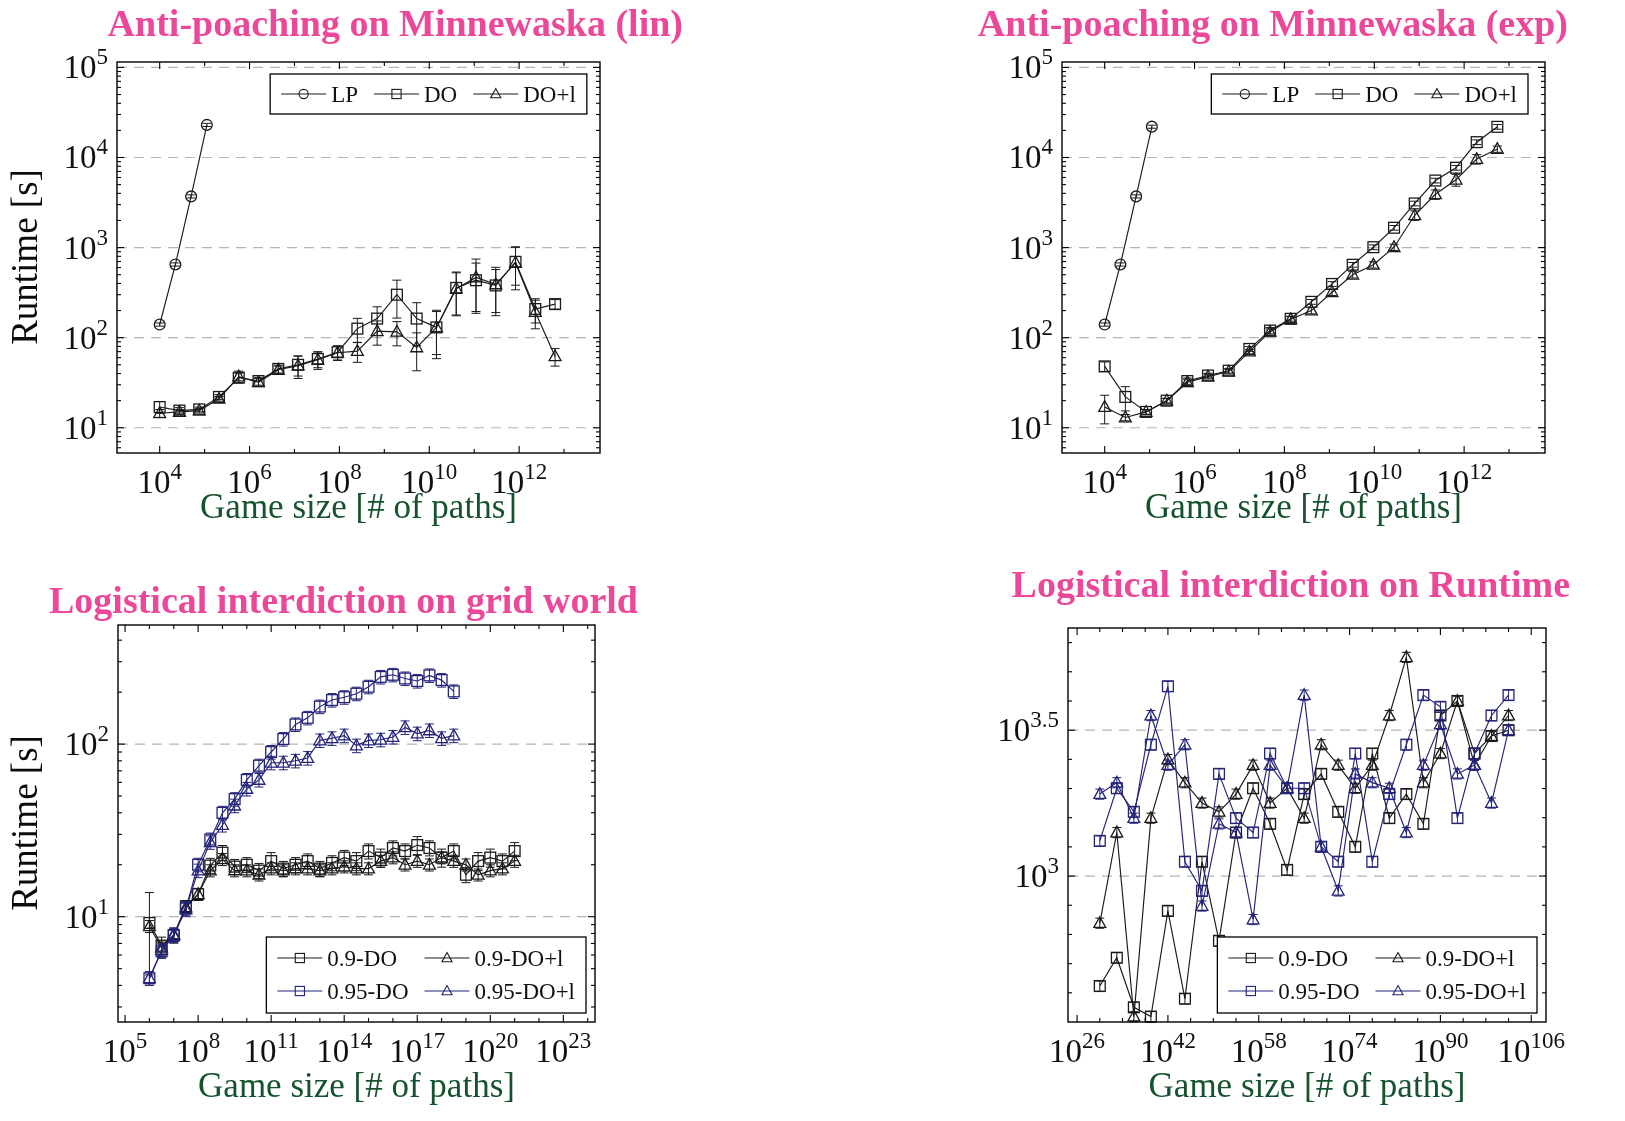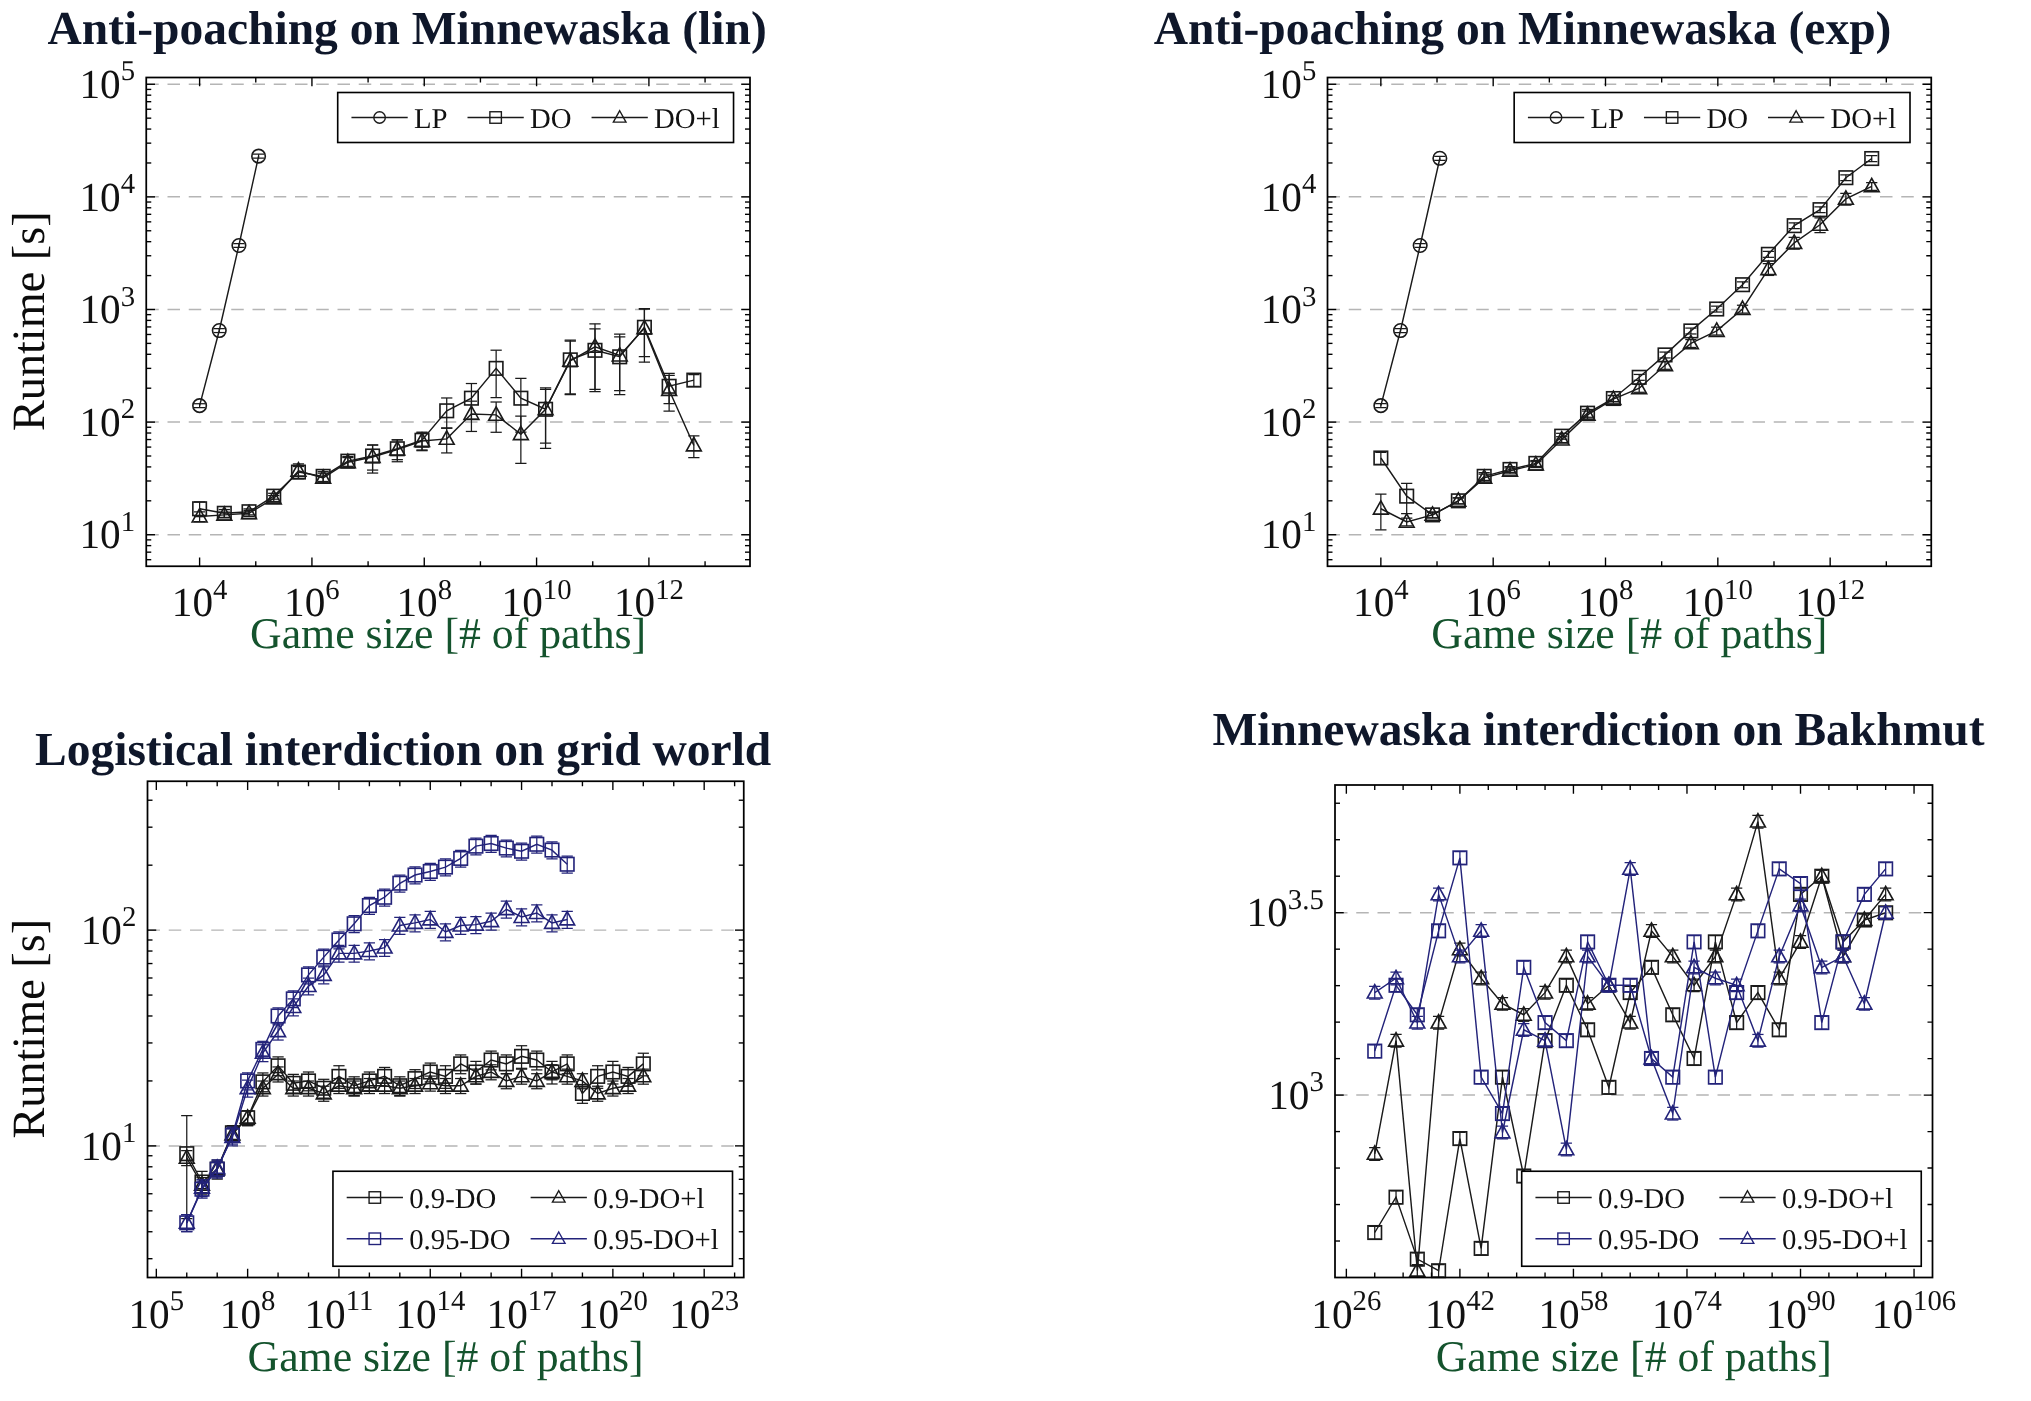--- a/index.html
+++ b/index.html
@@ -1,21 +1,21 @@
 <!DOCTYPE html>
 <html><head>
 <meta charset="utf-8">
 <style>
   html,body{margin:0;padding:0;background:#ffffff;}
   #canvas{position:relative;width:1625px;height:1121px;background:#ffffff;overflow:hidden;
           font-family:"Liberation Serif",serif;color:#111;}
   svg{position:absolute;left:0;top:0;}
   svg text{font-family:"Liberation Serif",serif;fill:#111;}
-  .panel-title{position:absolute;text-align:left;font-weight:bold;font-size:38px;
-               font-family:"Liberation Serif",serif;color:#0f172a;white-space:nowrap;}
+  .panel-title{position:absolute;text-align:right;font-weight:bold;font-size:38px;
+               font-family:"Liberation Serif",serif;color:#ec4899;white-space:nowrap;}
   .xlab{position:absolute;text-align:center;font-size:35px;font-family:"Liberation Serif",serif;
         color:#14532d;white-space:nowrap;}
   .ylab{position:absolute;font-size:37px;font-family:"Liberation Serif",serif;color:#0b0b0b;
         white-space:nowrap;transform:translate(-50%,-50%) rotate(-90deg);}
 </style>
 </head>
 <body>
 
 <div id="canvas">
   <svg id="figure-svg" width="1625" height="1121" viewBox="0 0 1625 1121">
@@ -1800,21 +1800,21 @@
             <path d="M 22.5 -5.427999999999999 L 27.56 3.6910399999999997 L 17.44 3.6910399999999997 Z" fill="none" stroke="#23237a" stroke-width="1.1"></path>
             <text x="50" y="8" font-size="23">0.95-DO+l</text>
           </g>
         </g>
       </g>
     </svg>
 
   <div class="panel-title" style="left:38px;top:1px;width:645px;">Anti-poaching on Minnewaska (lin)</div>
   <div class="panel-title" style="left:923px;top:1px;width:645px;">Anti-poaching on Minnewaska (exp)</div>
   <div class="panel-title" style="left:28px;top:562px;width:610px;margin-top:16px;">Logistical interdiction on grid world</div>
-  <div class="panel-title" style="left:970px;top:562px;width:600px;">Minnewaska interdiction on Bakhmut</div>
+  <div class="panel-title" style="left:970px;top:562px;width:600px;">Logistical interdiction on Runtime</div>
 
   <div class="xlab" style="left:110px;top:487px;width:497px;">Game size [# of paths]</div>
   <div class="xlab" style="left:1055px;top:487px;width:497px;">Game size [# of paths]</div>
   <div class="xlab" style="left:118px;top:1066px;width:477px;">Game size [# of paths]</div>
   <div class="xlab" style="left:1068px;top:1066px;width:478px;">Game size [# of paths]</div>
 
   <div class="ylab" style="left:24px;top:257px;">Runtime [s]</div>
   <div class="ylab" style="left:24px;top:823px;">Runtime [s]</div>
 </div>
 

